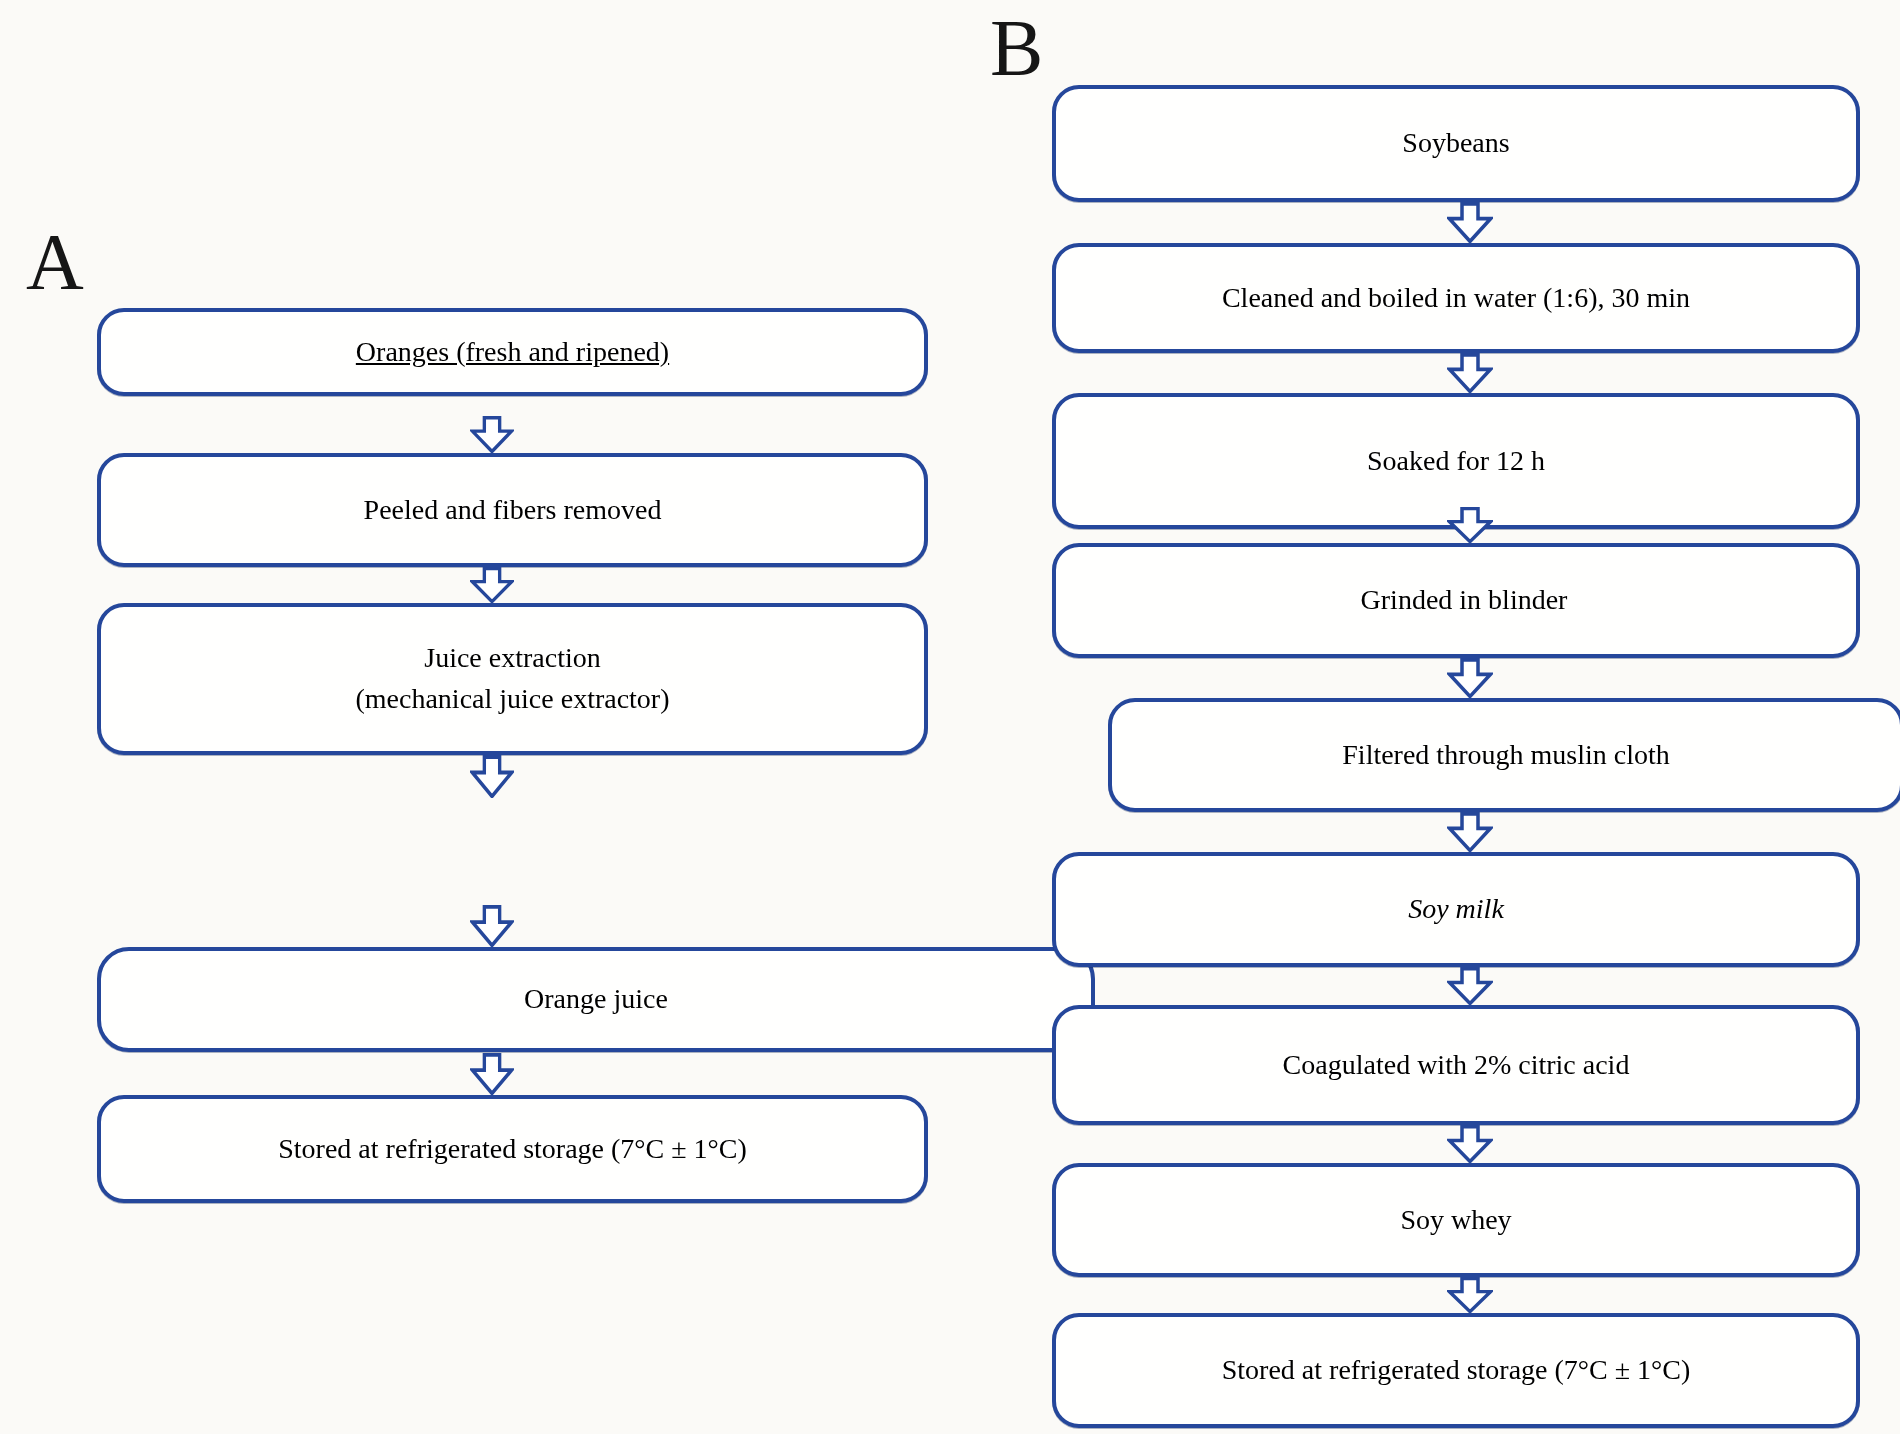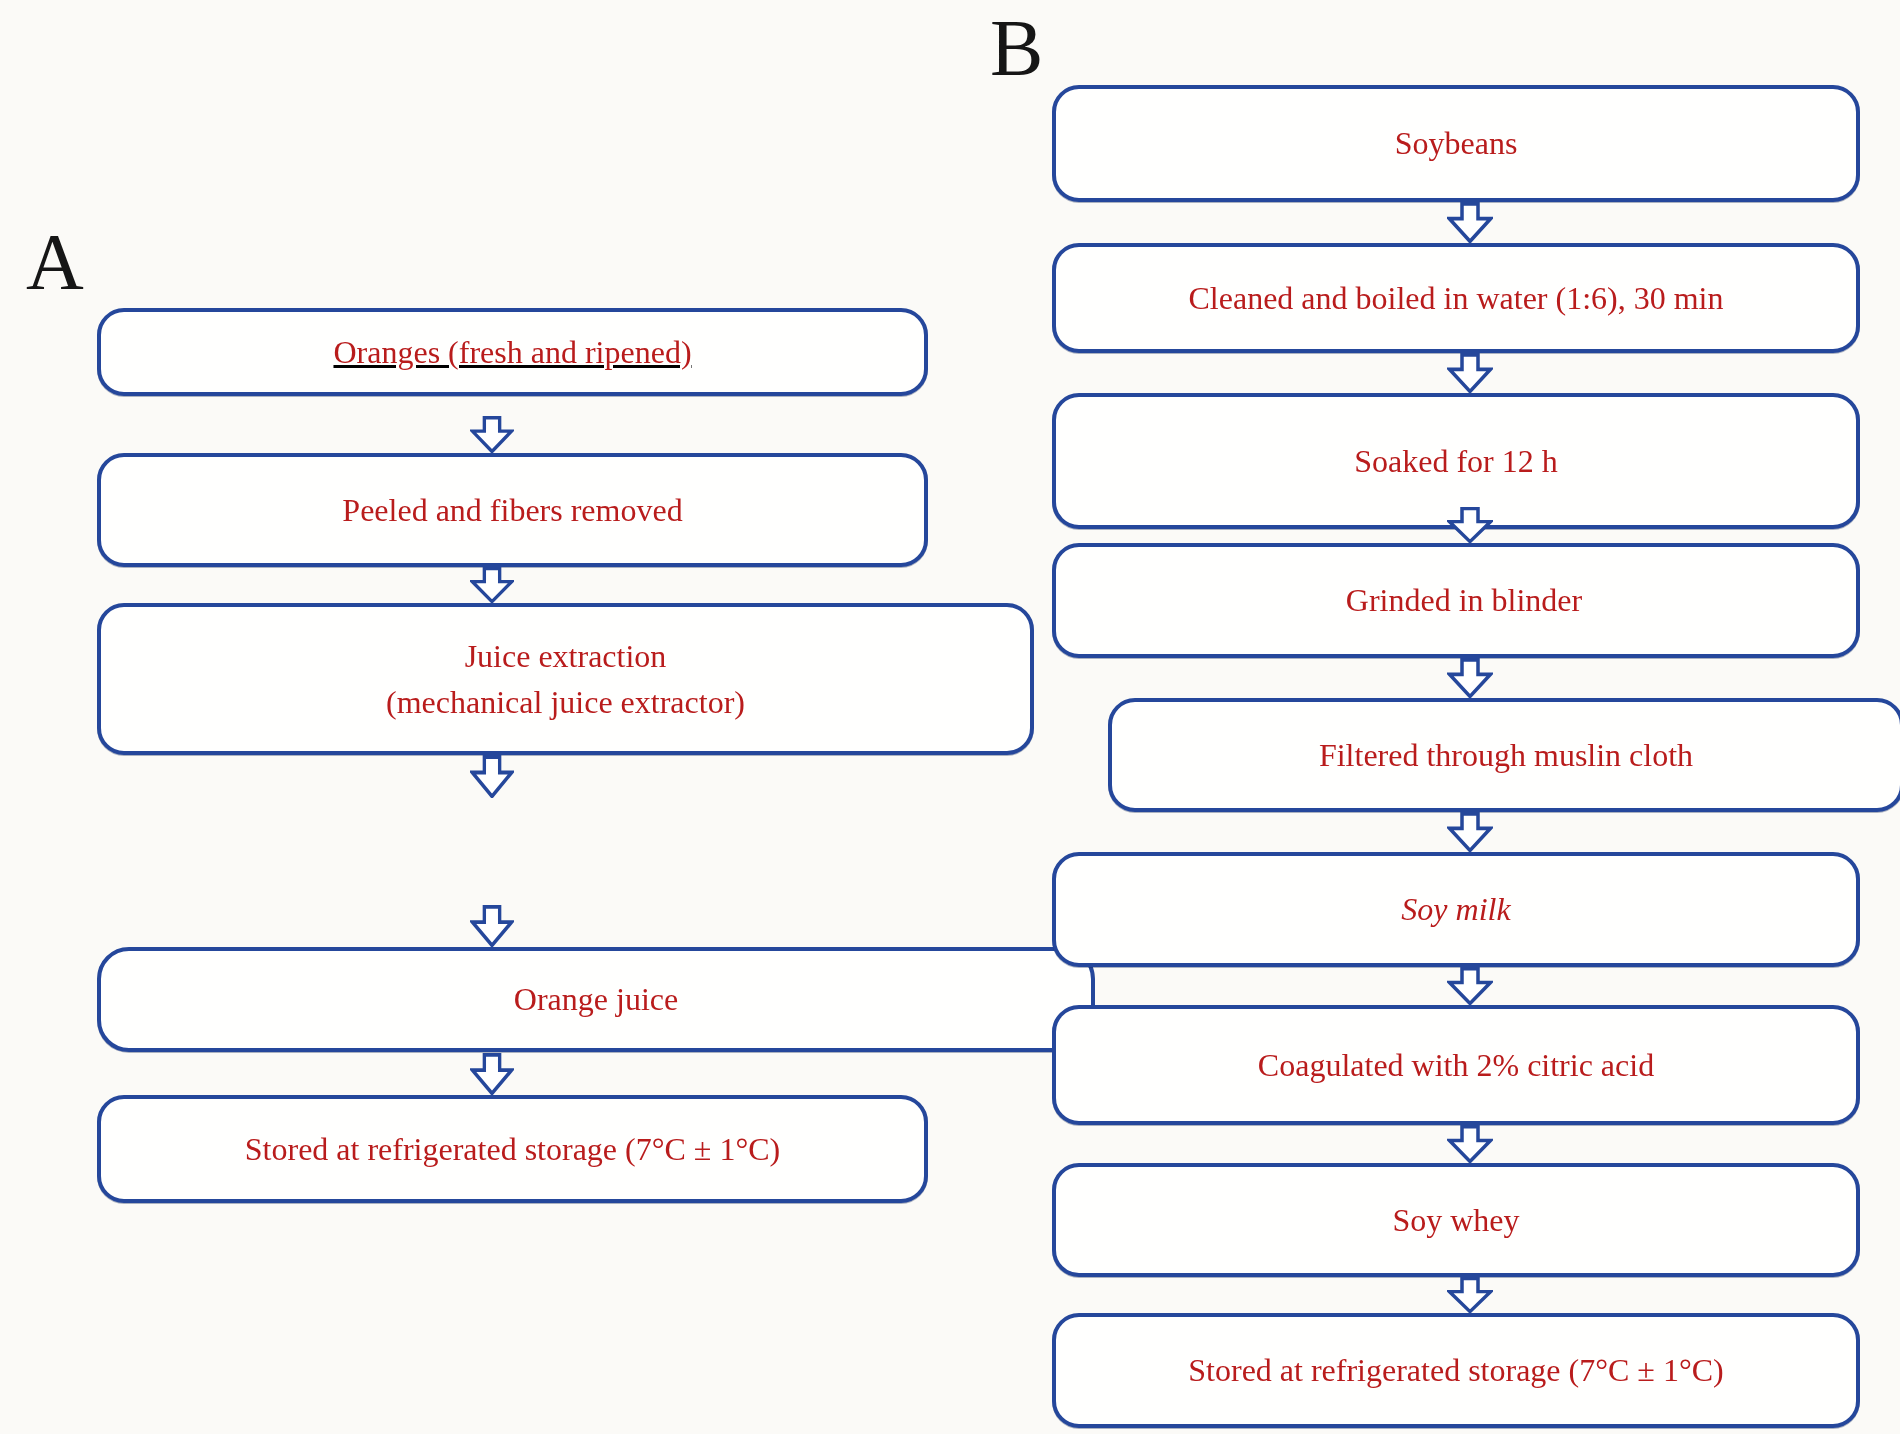--- a/index.html
+++ b/index.html
@@ -29,22 +29,22 @@
     box-sizing: border-box;
     background: #fffffe;
     border: 4px solid #25479b;
     border-radius: 27px;
     display: flex;
     align-items: center;
     justify-content: center;
     box-shadow: 0 1px 0 rgba(20,40,90,0.35);
   }
   .flow-box .box-text {
-    font-size: 32px;
-    color: #b91c1c;
+    font-size: 28px;
+    color: #000000;
     text-align: center;
     white-space: pre;
     line-height: 1.45;
     letter-spacing: 0px;
   }
   .flow-arrow {
     position: absolute;
     display: block;
   }
 </style>
@@ -64,21 +64,21 @@
   </svg>
 
   <div class="flow-box" style="left:97px; top:453px; width:831px; height:114px;">
     <span class="box-text">Peeled and fibers removed</span>
   </div>
 
   <svg class="flow-arrow" style="left:470px; top:567px;" width="44" height="36" viewBox="0 0 46 38" preserveAspectRatio="none">
     <path d="M15 1.75 H31 V15.5 H43.5 L23 36.5 L2.5 15.5 H15 Z" fill="#ffffff" stroke="#25479b" stroke-width="3.5" stroke-linejoin="miter"></path>
   </svg>
 
-  <div class="flow-box" style="left:97px; top:603px; width:937px; height:152px;">
+  <div class="flow-box" style="left:97px; top:603px; width:831px; height:152px;">
     <span class="box-text">Juice extraction
 (mechanical juice extractor)</span>
   </div>
 
   <svg class="flow-arrow" style="left:470px; top:755px;" width="44" height="43" viewBox="0 0 46 38" preserveAspectRatio="none">
     <path d="M15 1.75 H31 V15.5 H43.5 L23 36.5 L2.5 15.5 H15 Z" fill="#ffffff" stroke="#25479b" stroke-width="3.5" stroke-linejoin="miter"></path>
   </svg>
 
 
   <svg class="flow-arrow" style="left:470px; top:905px;" width="44" height="42" viewBox="0 0 46 38" preserveAspectRatio="none">

